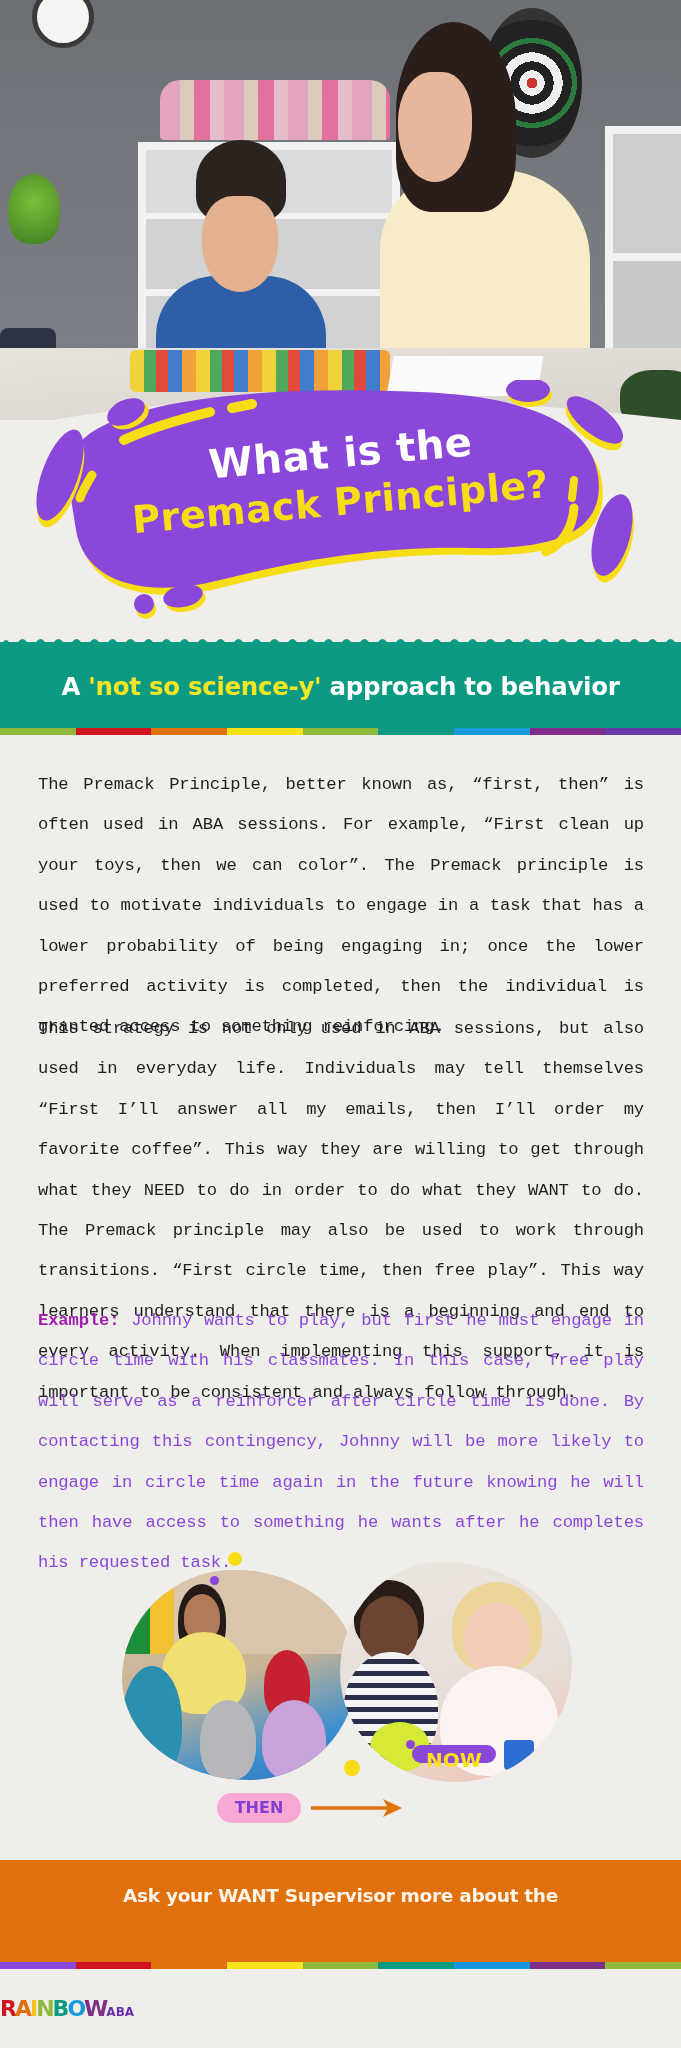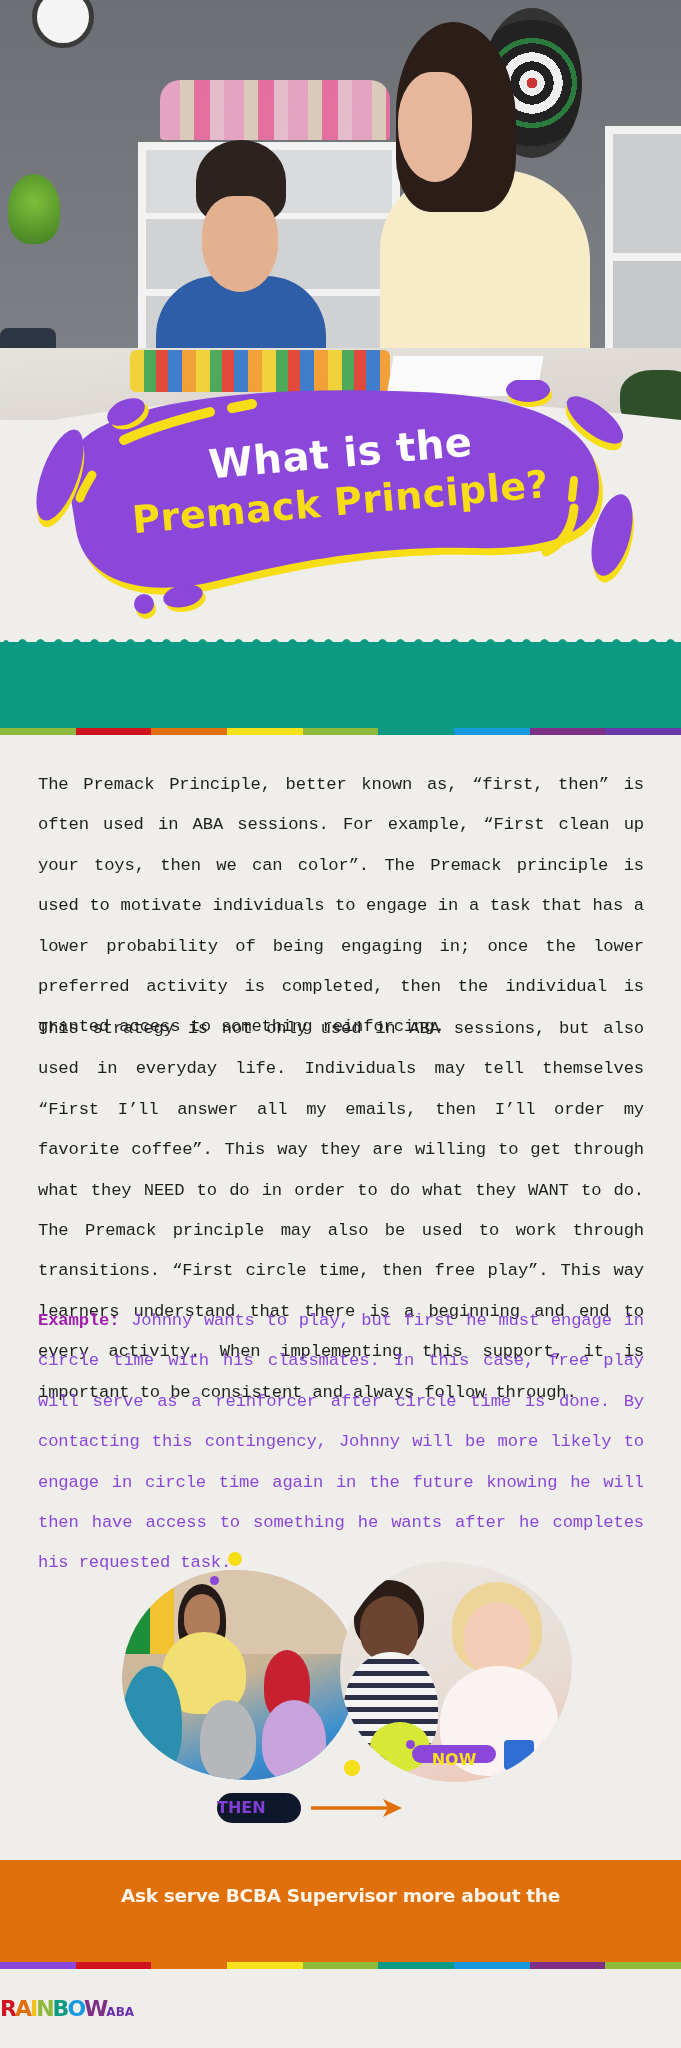--- a/index.html
+++ b/index.html
@@ -68,24 +68,24 @@
 
   
   .photos { position: absolute; left: 118px; top: 1552px; width: 450px; height: 230px; }
   .photo-then { position: absolute; left: 4px; top: 18px; width: 235px; height: 210px; border-radius: 48% 52% 46% 54% / 52% 48% 52% 48%;
     overflow: hidden; background: linear-gradient(160deg, #d7c2a7 0%, #c8b395 50%, #3b8fcf 80%, #2e6db6 100%); }
   .photo-now { position: absolute; left: 222px; top: 10px; width: 232px; height: 220px; border-radius: 44% 56% 50% 50% / 50% 46% 54% 50%;
     overflow: hidden; background: linear-gradient(160deg, #ece7e2 0%, #e6ddd6 60%, #f1c1b3 100%); }
   .fig { position: absolute; border-radius: 50% 50% 40% 40%; }
   .dot { position: absolute; border-radius: 50%; }
 
-  .then-pill { position: absolute; left: 217px; top: 1793px; width: 84px; height: 30px; border-radius: 15px; background: #0f172a;
-    color: #7f3fd2; font-family: "DejaVu Sans", sans-serif; font-weight: bold; font-size: 16px; line-height: 30px; }
+  .then-pill { position: absolute; left: 217px; top: 1793px; width: 84px; height: 30px; border-radius: 15px; background: #f9a8d4;
+    color: #7f3fd2; font-family: "DejaVu Sans", sans-serif; font-weight: bold; font-size: 16px; text-align: center; line-height: 30px; }
   .now-pill { position: absolute; left: 412px; top: 1745px; width: 84px; height: 18px; border-radius: 15px; background: #8a47da;
-    color: #f9e01a; font-family: "DejaVu Sans", sans-serif; font-weight: bold; font-size: 16px; text-align: center; line-height: 30px; }
+    color: #f9e01a; font-family: "DejaVu Sans", sans-serif; font-weight: bold; font-size: 20px; text-align: center; line-height: 30px; }
   .arrow { position: absolute; left: 311px; top: 1798px; width: 92px; height: 20px; }
 
   
   .cta { position: absolute; left: 0; top: 1860px; width: 681px; height: 103px; background: #e0700c; }
   .cta-text { position: absolute; left: 0; top: 20px; width: 681px; text-align: center;
     font-family: "DejaVu Sans", sans-serif; font-weight: bold; font-size: 18.5px; line-height: 31px; color: #fff5ea; letter-spacing: -0.3px; }
 
   
   .logo { position: absolute; left: 0; top: 1996px; width: 681px; font-family: "DejaVu Sans", sans-serif; font-weight: bold; }
   .logo .big { font-size: 22px; letter-spacing: -2px; }
@@ -152,20 +152,23 @@
       <ellipse cx="183" cy="216" rx="20" ry="11" transform="rotate(-12 183 216)" fill="#8a47da"></ellipse>
     </svg>
     <div class="title-line1">What is the</div>
     <div class="title-line2">Premack Principle?</div>
   </div>
 
   <div class="banner">
     <svg class="wave" viewBox="0 0 681 12" preserveAspectRatio="none">
       <path d="M0,12 Q4.5,0 9,6 T18,6 T27,6 T36,6 T45,6 T54,6 T63,6 T72,6 T81,6 T90,6 T99,6 T108,6 T117,6 T126,6 T135,6 T144,6 T153,6 T162,6 T171,6 T180,6 T189,6 T198,6 T207,6 T216,6 T225,6 T234,6 T243,6 T252,6 T261,6 T270,6 T279,6 T288,6 T297,6 T306,6 T315,6 T324,6 T333,6 T342,6 T351,6 T360,6 T369,6 T378,6 T387,6 T396,6 T405,6 T414,6 T423,6 T432,6 T441,6 T450,6 T459,6 T468,6 T477,6 T486,6 T495,6 T504,6 T513,6 T522,6 T531,6 T540,6 T549,6 T558,6 T567,6 T576,6 T585,6 T594,6 T603,6 T612,6 T621,6 T630,6 T639,6 T648,6 T657,6 T666,6 T675,6 T684,6 L681,12 Z" fill="#0d9a82"></path>
     </svg>
+    <div class="banner-text">
+      <span>A </span><span class="hl">'not so science-y'</span><span> approach to behavior</span>
+    </div>
   </div>
   <div class="rainbow" id="rainbow-top" style="top:728px">
       <span style="background: rgb(143, 185, 58);"></span>
       <span style="background: rgb(208, 20, 31);"></span>
       <span style="background: rgb(224, 112, 12);"></span>
       <span style="background: rgb(245, 226, 26);"></span>
       <span style="background: rgb(143, 185, 58);"></span>
       <span style="background: rgb(13, 154, 130);"></span>
       <span style="background: rgb(24, 152, 221);"></span>
       <span style="background: rgb(126, 46, 134);"></span>
@@ -205,21 +208,21 @@
 
   <div class="then-pill">THEN</div>
   <svg class="arrow" viewBox="0 0 92 20">
     <line x1="0" y1="10" x2="78" y2="10" stroke="#e0700c" stroke-width="3.5"></line>
     <path d="M72,1 L91,10 L72,19 L77,10 Z" fill="#e0700c"></path>
   </svg>
   <div class="now-pill">NOW</div>
 
   <div class="cta">
     <div class="cta-text">
-      <div>Ask serve BCBA Supervisor more about the</div>
+      <div>Ask your WANT Supervisor more about the</div>
     </div>
   </div>
   <div class="rainbow" id="rainbow-bottom" style="top:1962px">
       <span style="background: rgb(138, 71, 218);"></span>
       <span style="background: rgb(208, 20, 31);"></span>
       <span style="background: rgb(224, 112, 12);"></span>
       <span style="background: rgb(245, 226, 26);"></span>
       <span style="background: rgb(143, 185, 58);"></span>
       <span style="background: rgb(13, 154, 130);"></span>
       <span style="background: rgb(24, 152, 221);"></span>

